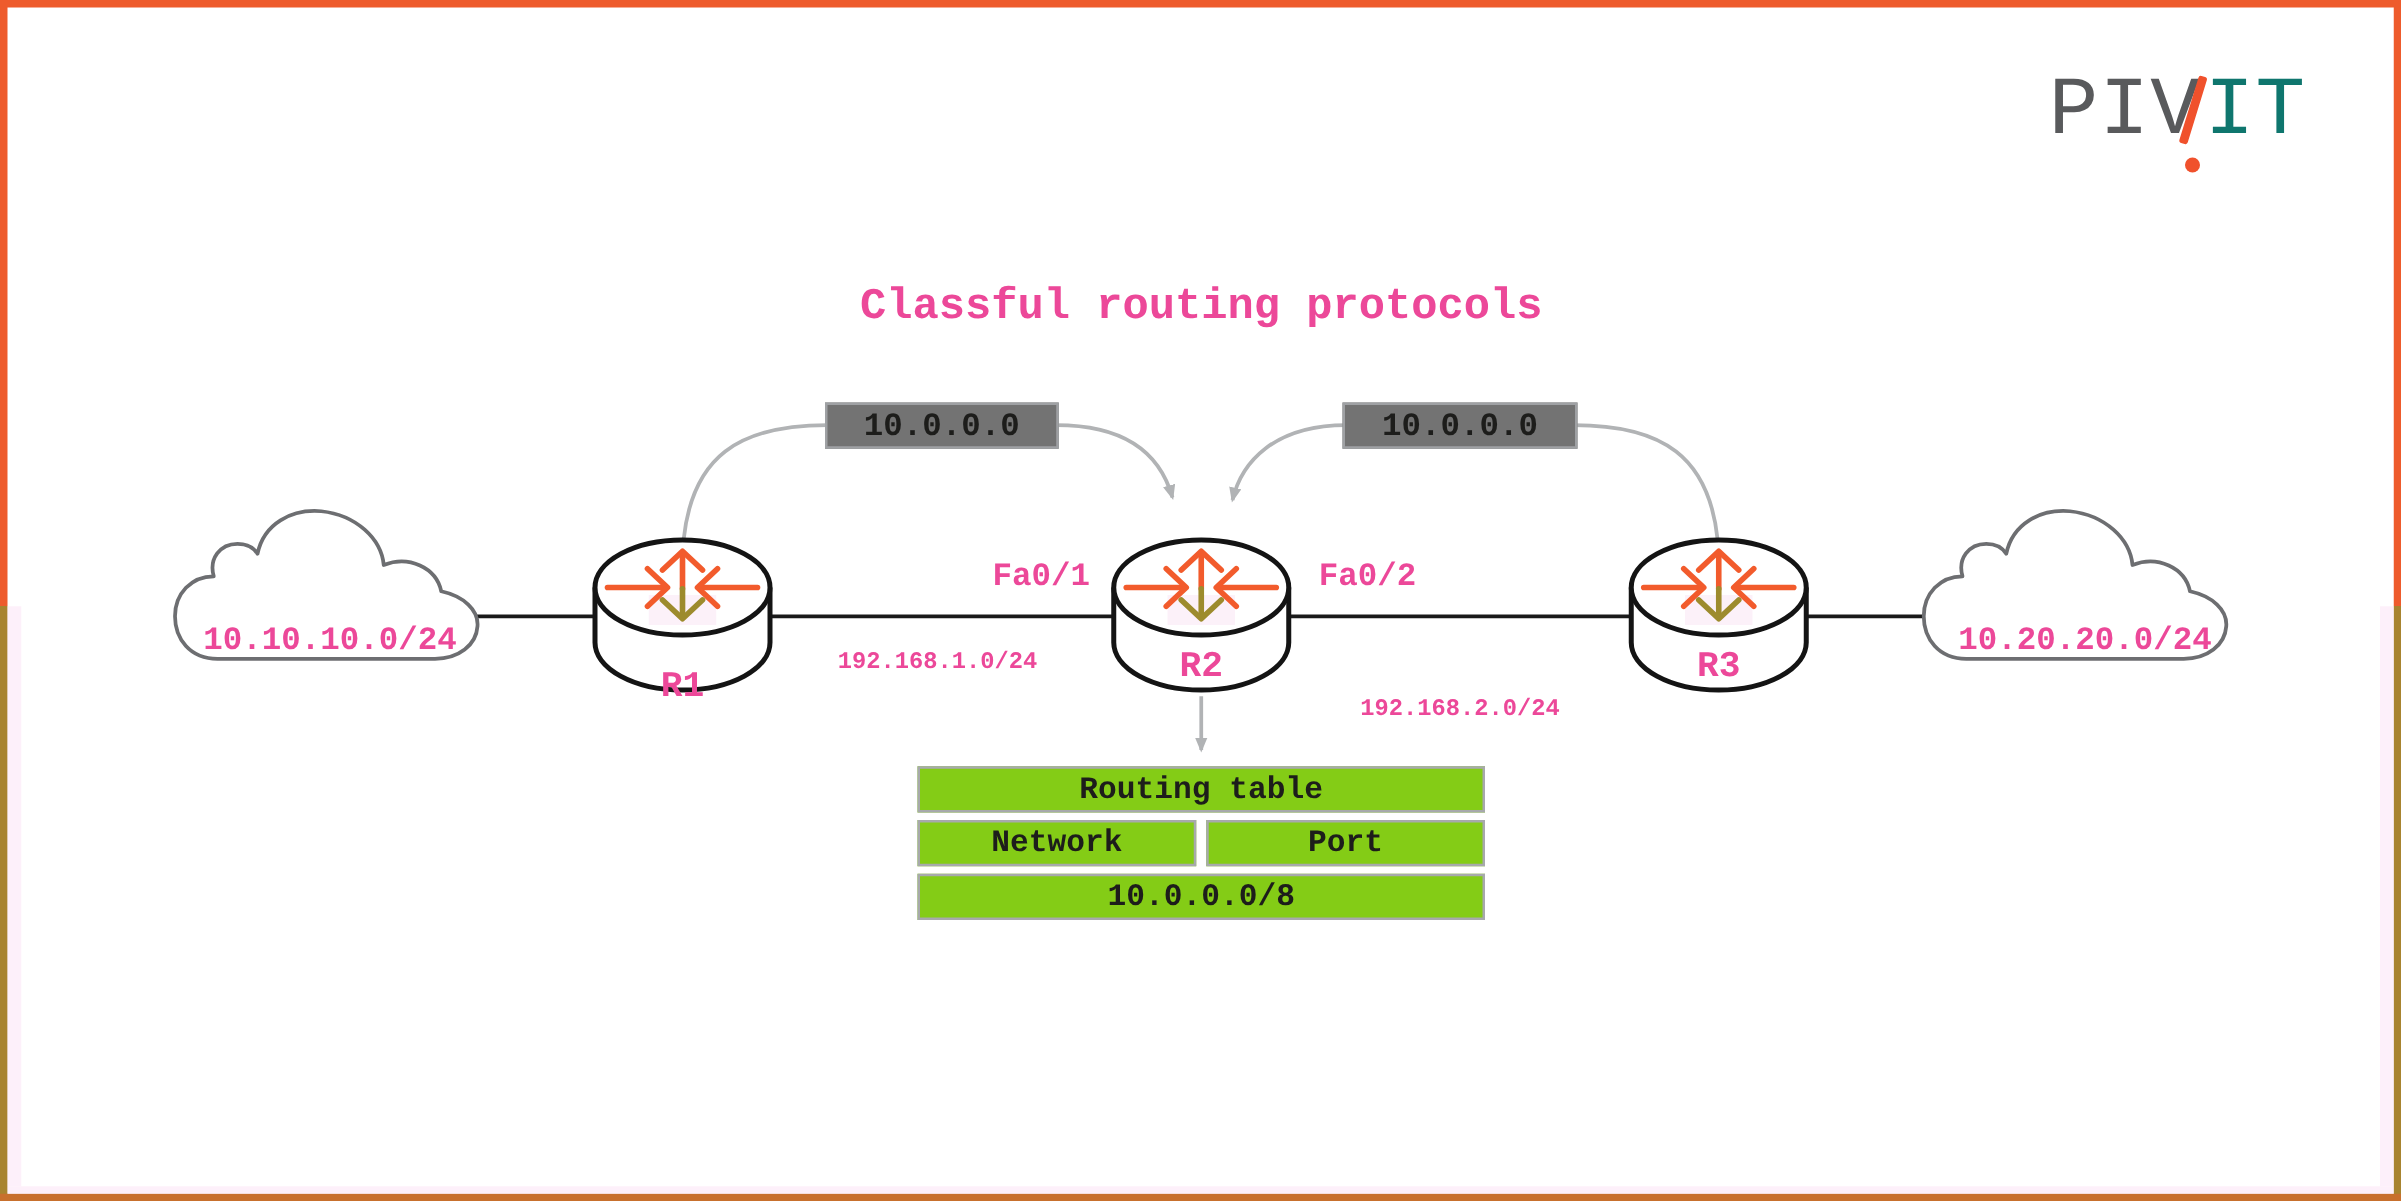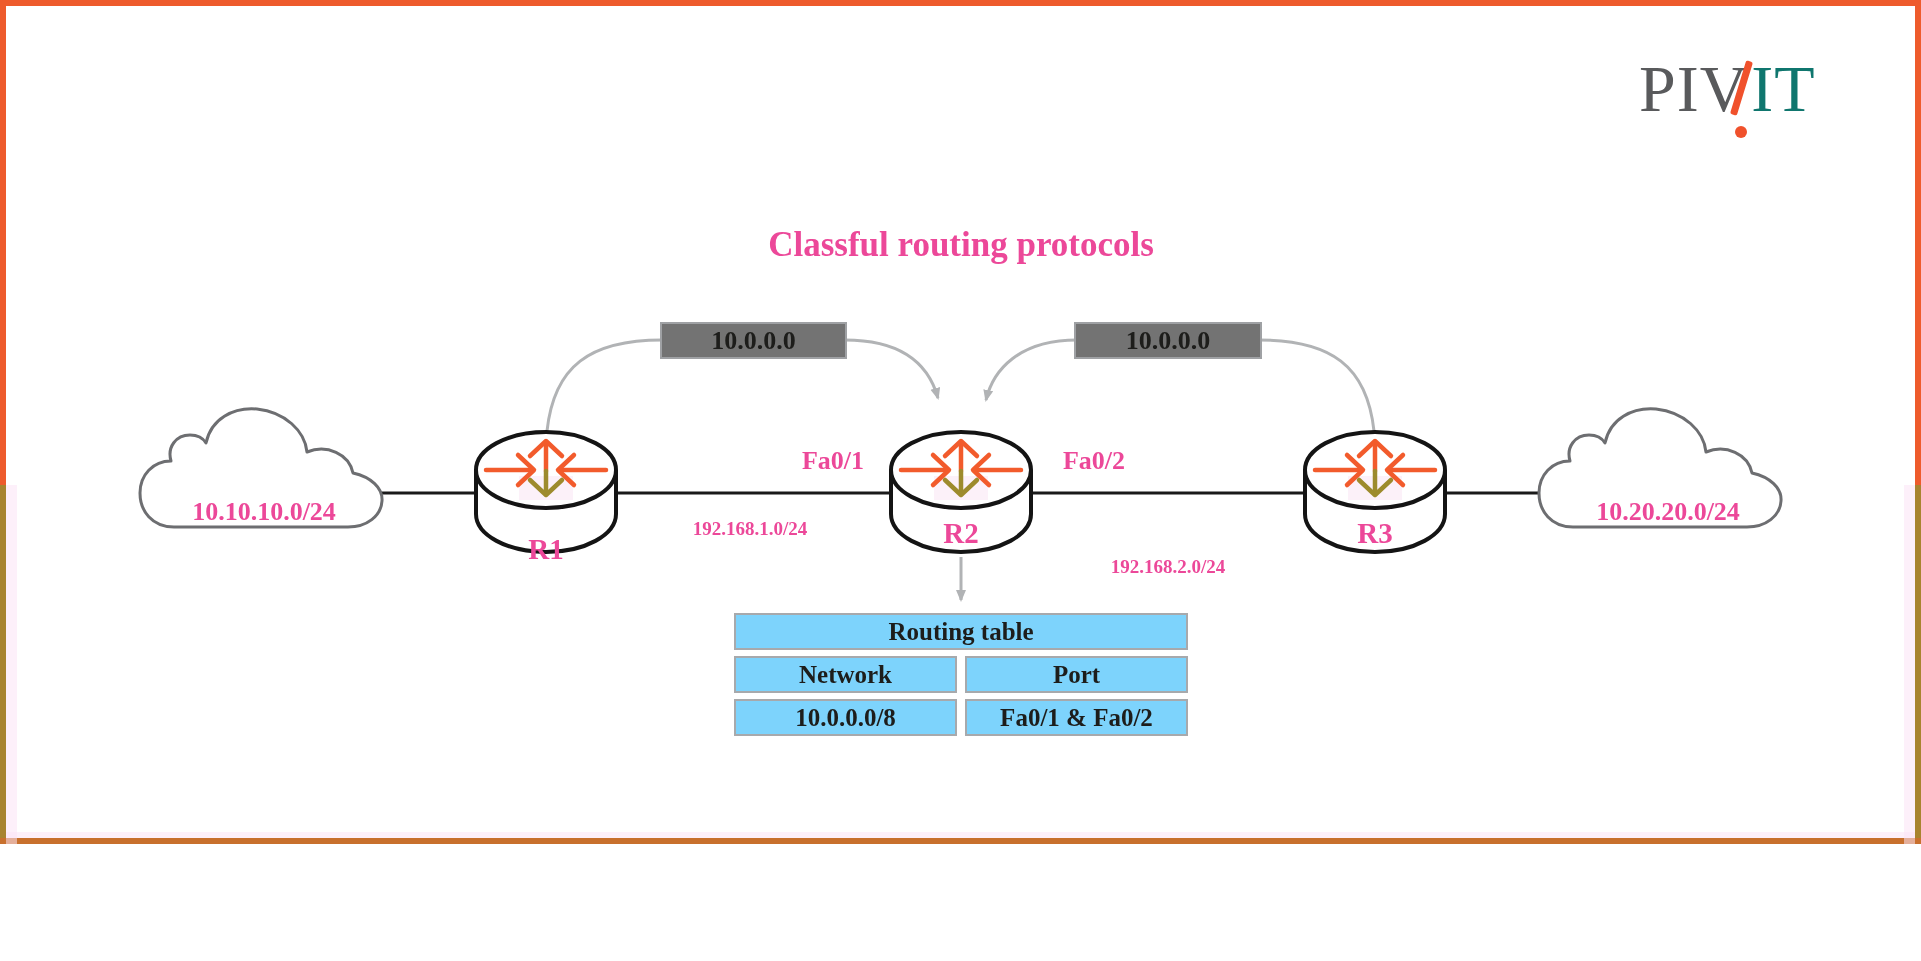--- a/index.html
+++ b/index.html
@@ -1,17 +1,17 @@
 <!DOCTYPE html>
 <html><head>
 <meta charset="utf-8">
 <style>
   html,body{margin:0;padding:0;background:#ffffff;}
-  .stage{position:relative;width:1921px;height:844px;background:#ffffff;overflow:hidden;
-         font-family:Liberation Serif, serif;color:#1d1d1b;}
+  .stage{position:relative;width:1921px;height:961px;background:#ffffff;overflow:hidden;
+         font-family:Liberation Mono, monospace;color:#1d1d1b;}
 
   
   .b{position:absolute;}
   .b-top{left:0;top:0;width:1921px;height:6px;background:#ee5b2c;}
   .b-left{left:0;top:0;width:6px;height:961px;
           background:linear-gradient(to bottom,#ee5b2c 0,#ee5b2c 485px,#a8842f 485px,#a8842f 100%);}
   .b-right{right:0;top:0;width:6px;height:961px;
           background:linear-gradient(to bottom,#ee5b2c 0,#ee5b2c 485px,#a8842f 485px,#a8842f 100%);}
   .b-bottom{left:0;bottom:0;width:1921px;height:6px;background:#c8702d;}
   .pink{position:absolute;background:#fbe4f6;opacity:.55;}
@@ -37,21 +37,21 @@
   .link-lbl{font-size:19px;}
   .router-lbl{font-size:29px;}
 
   
   .advbox{position:absolute;background:#737373;border:2.5px solid #9fa1a4;box-sizing:border-box;
           display:flex;align-items:center;justify-content:center;font-weight:700;font-size:26px;}
 
   
   .rtable{position:absolute;left:734px;top:613px;width:454px;display:flex;flex-direction:column;gap:6px;}
   .trow{display:flex;gap:8px;}
-  .tcell{background:#7dd3fc;border:2.5px solid #a7a9ac;box-sizing:border-box;height:37px;
+  .tcell{background:#84cc16;border:2.5px solid #a7a9ac;box-sizing:border-box;height:37px;
          display:flex;align-items:center;justify-content:center;font-weight:700;font-size:25px;}
   .tcell.full{width:100%;}
   .tcell.half{flex:1;}
 
   svg.canvas{position:absolute;left:0;top:0;}
 </style>
 </head>
 <body>
 
 <div class="stage">
@@ -140,17 +140,16 @@
   <div class="rtable">
     <div class="trow">
       <div class="tcell full">Routing table</div>
     </div>
     <div class="trow">
       <div class="tcell half">Network</div>
       <div class="tcell half">Port</div>
     </div>
     <div class="trow">
       <div class="tcell half">10.0.0.0/8</div>
-      <div class="tcell half">Fa0/1 &amp; Fa0/2</div>
     </div>
   </div>
 
 </div>
 
 </body></html>

